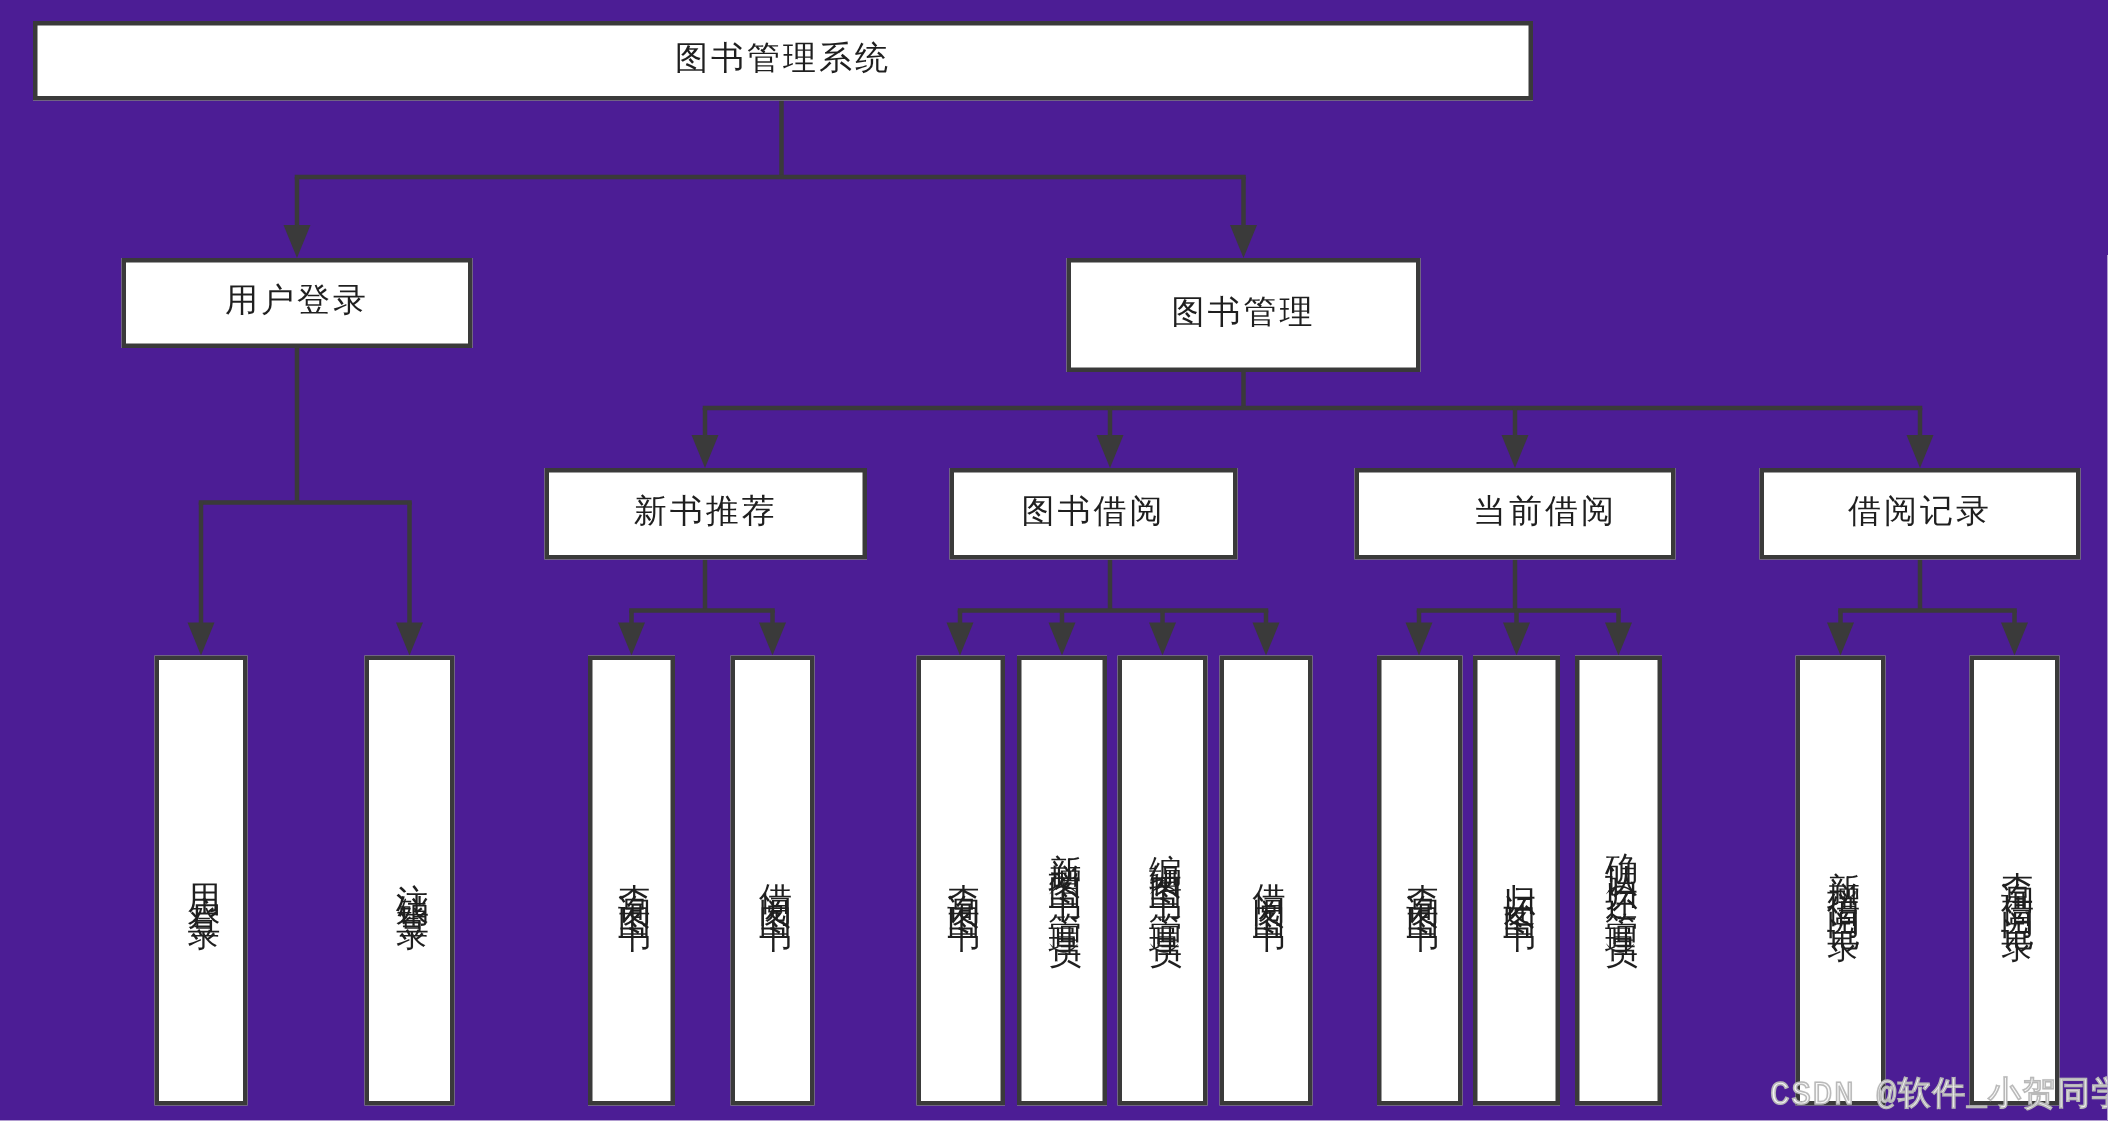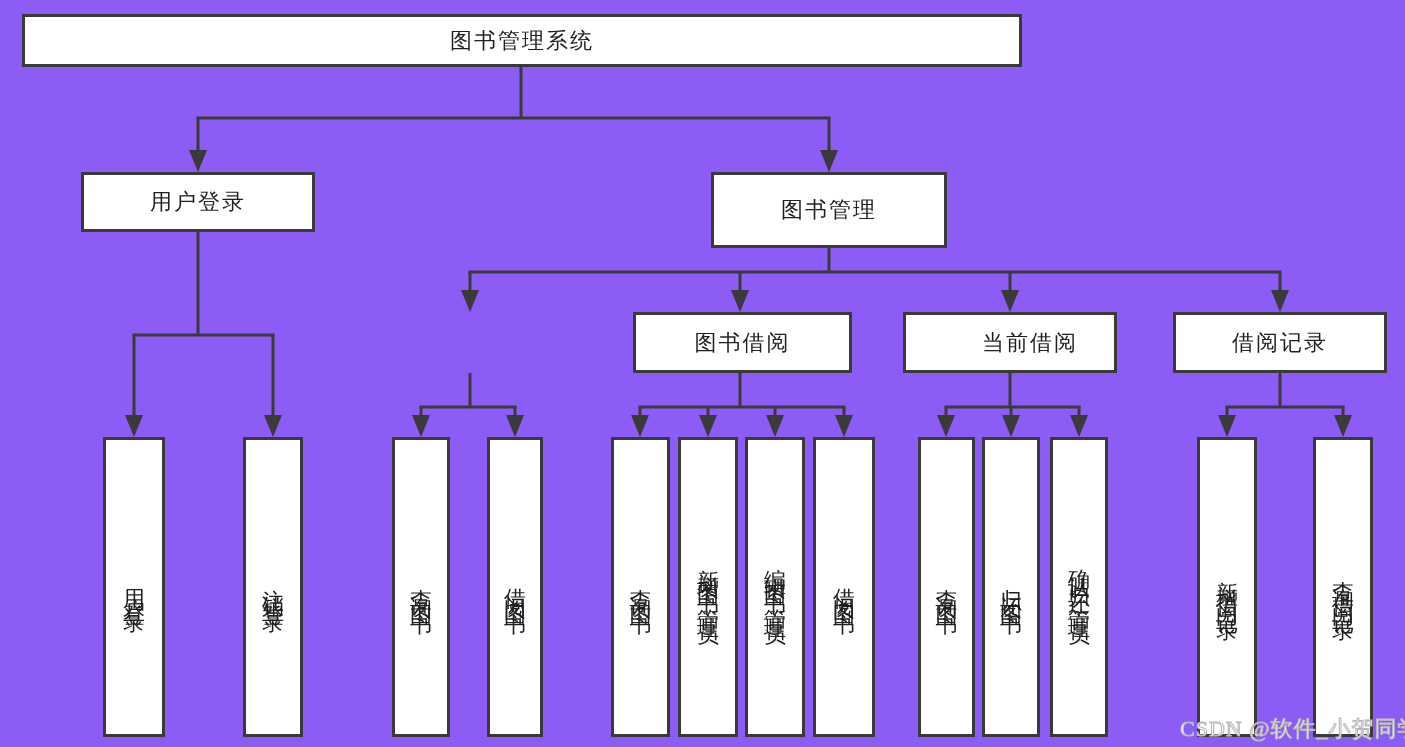--- a/index.html
+++ b/index.html
@@ -4,22 +4,22 @@
 <style>
   html, body {
     margin: 0;
     padding: 0;
     background: #ffffff;
   }
   .stage {
     position: relative;
     width: 1405px;
     height: 747px;
-    background: #8b5cf6;
-    font-family: Liberation Serif, serif;
+    background: #4c1d95;
+    font-family: Liberation Mono, monospace;
     overflow: hidden;
   }
   .connectors {
     position: absolute;
     left: 0;
     top: 0;
     width: 1405px;
     height: 747px;
     pointer-events: none;
   }
@@ -150,21 +150,24 @@
     <span>图书管理系统</span>
   </div>
 
   <div class="box h" style="left:81px; top:172px; width:234px; height:60px;">
     <span>用户登录</span>
   </div>
   <div class="box h" style="left:711px; top:172px; width:236px; height:76px;">
     <span>图书管理</span>
   </div>
 
-  <div class="box h" style="left:633px; top:312px; width:219px; height:61px;">
+  <div class="box h" style="left:363px; top:312px; width:215px; height:61px;">
+    <span>新书推荐</span>
+  </div>
+  <div class="box h" style="left:633px; top:312px; width:192px; height:61px;">
     <span>图书借阅</span>
   </div>
   <div class="box h" style="left:903px; top:312px; width:214px; height:61px;padding-left:40px;">
     <span>当前借阅</span>
   </div>
   <div class="box h" style="left:1173px; top:312px; width:214px; height:61px;">
     <span>借阅记录</span>
   </div>
 
   <div class="box v" style="left:103px; top:437px; width:62px; height:300px;">

